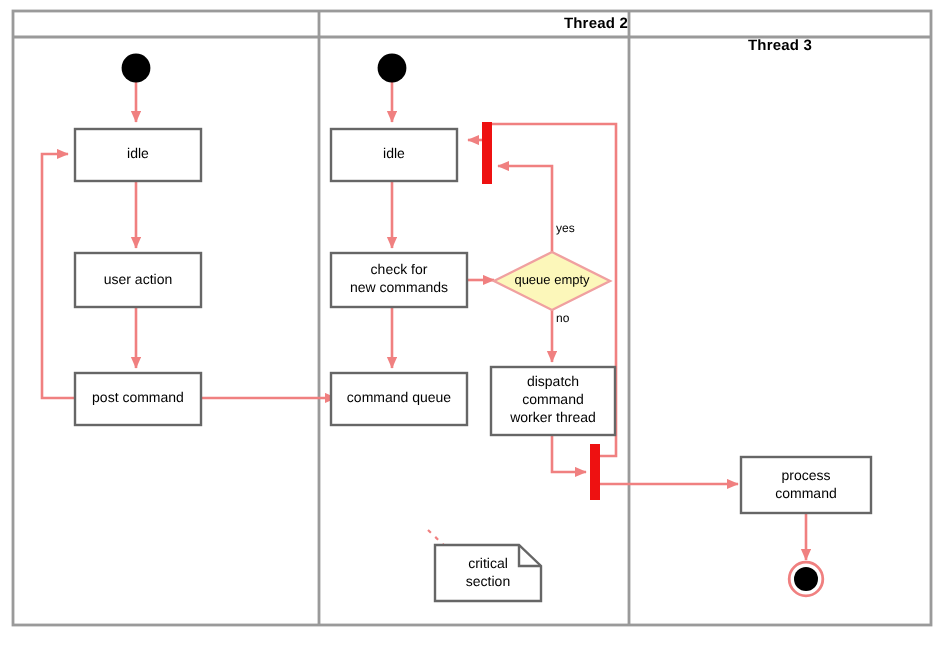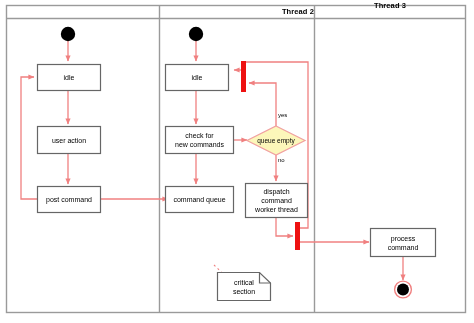--- a/index.html
+++ b/index.html
@@ -146,21 +146,21 @@
       <line x1="403" y1="256" x2="403" y2="280" marker-end="url(#arw)"></line>
     </g>
     <g>
       <rect x="370.5" y="228.5" width="65" height="28" fill="#ffffff" stroke="#666666" stroke-width="1.2"></rect>
       <circle cx="403" cy="289.5" r="8.4" fill="none" stroke="#f08080" stroke-width="1.4"></circle>
       <circle cx="403" cy="289.5" r="6" fill="#000000"></circle>
     </g>
   </svg>
 
   <div class="lane-title" style="left:160px; top:7px; width:154px;text-align:right;">Thread 2</div>
-  <div class="lane-title" style="left:315px; top:1px; width:150px;">Thread 3</div>
+  <div class="lane-title" style="left:315px; top:18px; width:150px;">Thread 3</div>
 
   <div class="node-label" style="left:37px; top:64px; width:64px; height:27px;">idle</div>
   <div class="node-label" style="left:37px; top:126px; width:64px; height:28px;">user action</div>
   <div class="node-label" style="left:37px; top:186px; width:64px; height:27px;">post command</div>
 
   <div class="node-label" style="left:165px; top:64px; width:64px; height:27px;">idle</div>
   <div class="node-label" style="left:165px; top:126px; width:69px; height:28px;">check for
 new commands</div>
   <div class="node-label" style="left:165px; top:186px; width:69px; height:27px;">command queue</div>
   <div class="node-label" style="left:245px; top:183px; width:63px; height:35px;">dispatch

